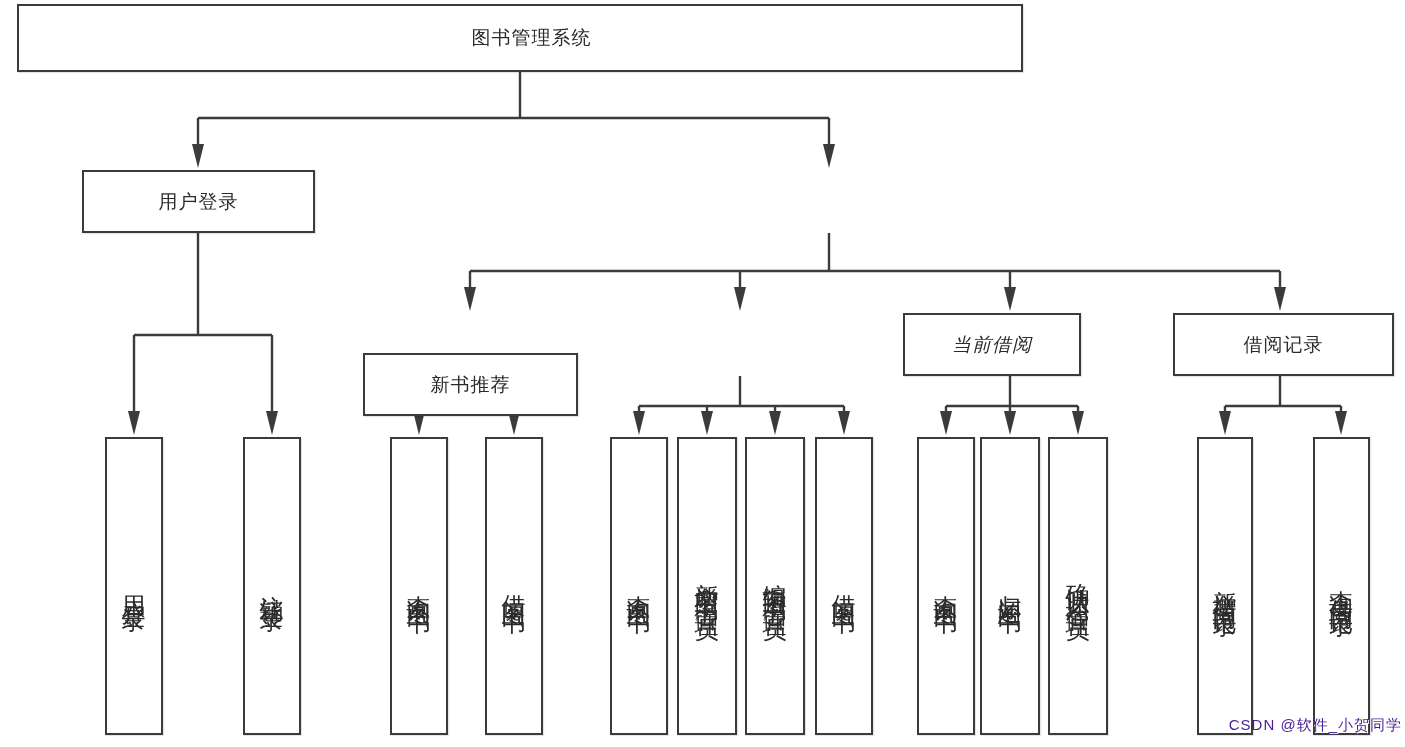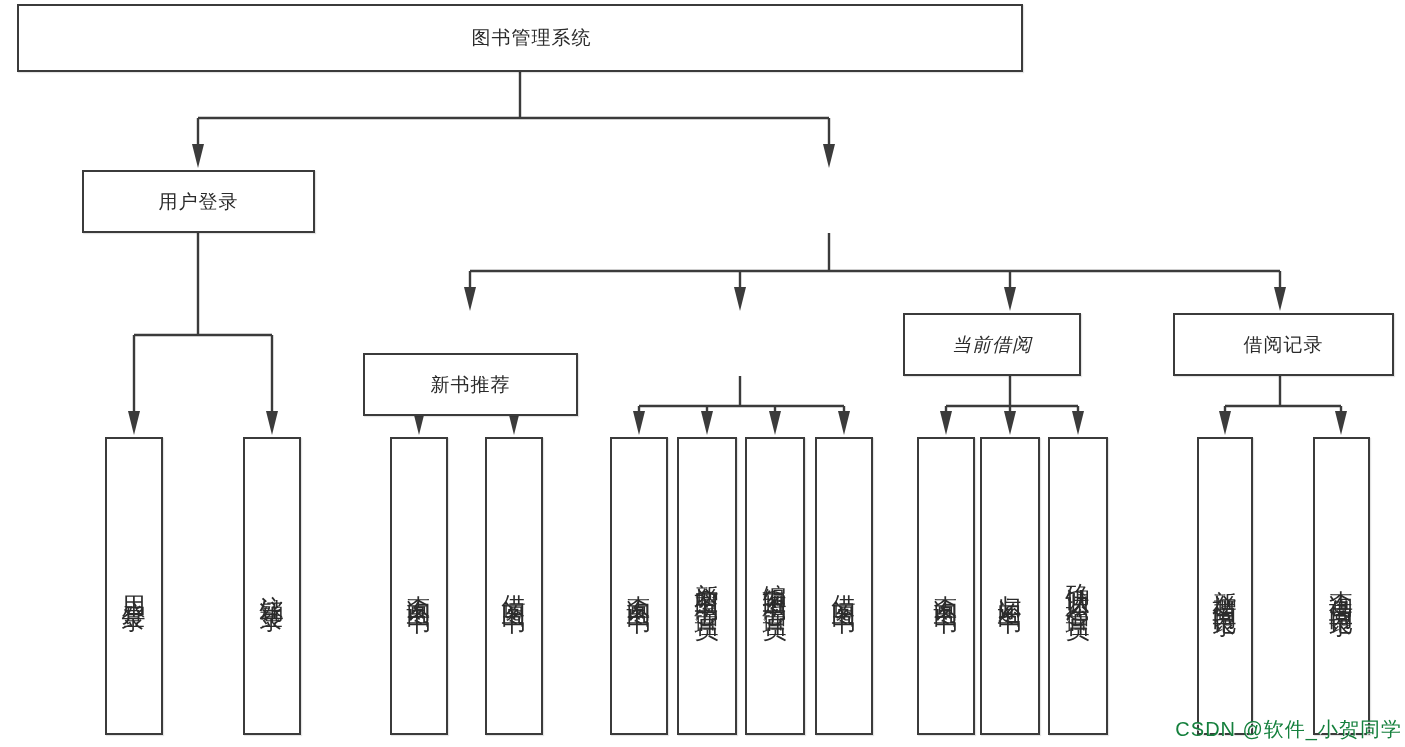--- a/index.html
+++ b/index.html
@@ -44,22 +44,22 @@
     text-orientation: mixed;
     font-size: 24px;
     letter-spacing: 5px;
     line-height: 1.05;
     white-space: nowrap;
   }
   #watermark {
     position: absolute;
     top: 716px;
     right: 3px;
-    font-size: 20px;
-    color: #15803d;
+    font-size: 15px;
+    color: #4c1d95;
     letter-spacing: 1px;
     text-shadow: 1px 1px 0 rgba(255,255,255,0.9);
     white-space: nowrap;
   }
 
   
   #node-root            { left: 17px;   top: 4px;  width: 1006px; height: 68px; padding-left: 23px; }
   #node-user-login      { left: 82px;   top: 170px; width: 233px;  height: 63px; }
   #node-book-management { left: 712px;  top: 170px; width: 235px;  height: 63px; }
   #node-new-book-recommend { left: 363px;  top: 313px; width: 215px; height: 63px; margin-top: 40px; }

